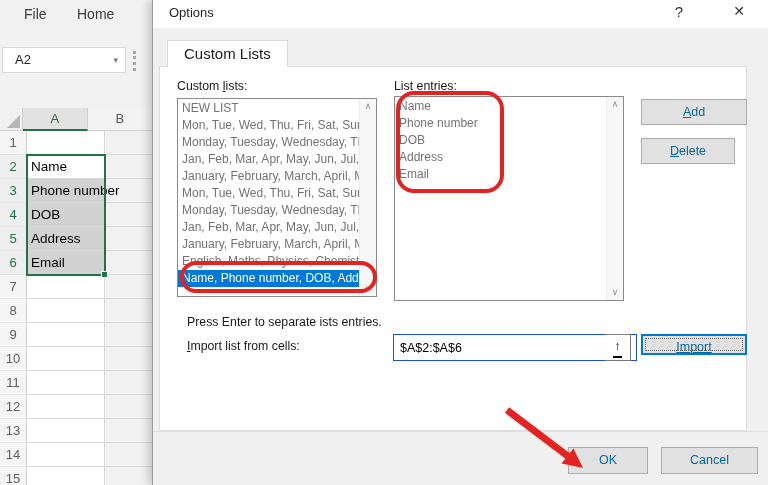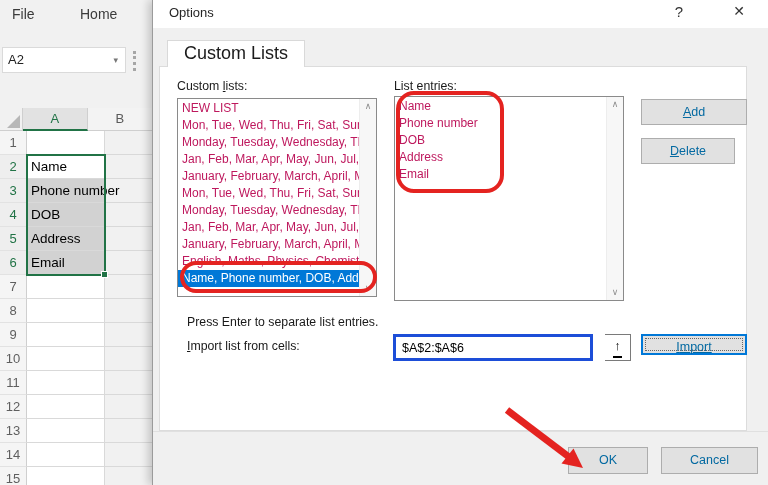--- a/index.html
+++ b/index.html
@@ -3,25 +3,25 @@
 <meta charset="utf-8">
 <style>
   * { margin:0; padding:0; box-sizing:border-box; }
   html,body { width:768px; height:485px; }
   body { font-family:"Liberation Sans", sans-serif; }
   .page { position:relative; width:768px; height:485px; background:#f1f1f1; overflow:hidden;
           --blue:#0078d7; --red:#e42320; --green:#217346; }
 
   
   .excel { position:absolute; left:0; top:0; width:153px; height:485px; background:#f1f1f1; }
-  .ribbon-tab { position:absolute; top:6px; font-size:14px; color:#3b3b3b; cursor:default; }
+  .ribbon-tab { position:absolute; top:6px; font-size:14px; color:#3b3b3b; cursor:default;margin-left:12px; }
   .tab-file { left:12px; }
-  .tab-home { left:80px;text-align:center; }
+  .tab-home { left:65px;text-align:center; }
   .namebox { position:absolute; left:2px; top:47px; width:124px; height:26px; background:#fff;
-             border:1px solid #dadada; font-size:13px; color:#222; line-height:24px; padding-left:5px; }
+             border:1px solid #dadada; font-size:13px; color:#222; line-height:24px; padding-left:12px; }
   .namebox .dd { position:absolute; right:7px; top:0; font-size:9px; color:#777; line-height:24px; }
   .vdots { position:absolute; left:133px; top:51px; height:20px; width:0;
            border-left:3px dotted #a6a6a6; }
 
   .hdr-row { position:absolute; left:0; top:108px; width:153px; height:23px; display:flex; }
   .hdr-corner { width:27px; height:23px; background:#f1f1f1; border-right:1px solid #cfcfcf;
                 border-bottom:1px solid #cfcfcf; position:relative; }
   .hdr-corner .tri { position:absolute; right:2px; bottom:2px; width:0; height:0;
                      border-bottom:13px solid #b7b7b7; border-left:13px solid transparent; }
   .hdr-col { width:78px; height:23px; font-size:13px; text-align:center; line-height:22px;
@@ -48,53 +48,53 @@
   .dialog { position:absolute; left:152px; top:0; width:616px; height:485px; background:#f0f0f0;
             border-left:1px solid #9b9b9b; box-shadow:-4px 0 8px rgba(0,0,0,.18); z-index:10; }
   .dlg-titlebar { position:absolute; left:0; top:0; right:0; height:28px; background:#fff; }
   .dlg-title { position:absolute; left:16px; top:5px; font-size:13px; color:#262626; }
   .dlg-help, .dlg-close { position:absolute; top:3px; font-size:15px; color:#333; width:28px;
                           text-align:center; cursor:default; }
   .dlg-help { left:512px; }
   .dlg-close { left:572px; font-size:14px; }
 
   .tab-cl { position:absolute; left:14px; top:40px; height:27px; padding:0 16px; background:#fff;
-            border:1px solid #d9d9d9; border-bottom:none; font-size:18px; color:#1a1a1a;
+            border:1px solid #d9d9d9; border-bottom:none; font-size:15px; color:#1a1a1a;
             line-height:25px; z-index:12; }
   .panel { position:absolute; left:6px; top:66px; width:588px; height:365px; background:#fff;
            border:1px solid #dcdcdc; z-index:11; }
 
   .lbl { position:absolute; font-size:12.3px; color:#1a1a1a; }
   .u { text-decoration:underline; }
   .lbl-custom { left:17px; top:12px; }
   .lbl-entries { left:234px; top:12px; }
 
   .listbox { position:absolute; background:#fff; border:1px solid #8a8a8a; overflow:hidden; }
   .box-custom { left:17px; top:31px; width:200px; height:199px; }
   .box-entries { left:234px; top:29px; width:230px; height:205px; }
   .lb-items { position:absolute; left:0; top:1px; right:17px; bottom:0; overflow:hidden; }
-  .lb-item { height:17px; line-height:17px; font-size:12px; color:#be185d; padding-left:4px;
+  .lb-item { height:17px; line-height:17px; font-size:12px; color:#737373; padding-left:4px;
              white-space:nowrap; overflow:hidden; }
   .lb-item.selitem { background:var(--blue); color:#fff; }
   .sb { position:absolute; right:0; top:0; bottom:0; width:17px; background:#f7f7f7;
         border-left:1px solid #ededed; display:flex; flex-direction:column;
         justify-content:space-between; align-items:center; padding:3px 0; }
   .sb span { font-size:9px; color:#8f8f8f; line-height:9px; }
 
   .btn { position:absolute; background:#e1e1e1; border:1px solid #adadad; font-size:12.5px;
          color:#0369a1; text-align:center; font-family:"Liberation Sans",sans-serif; }
   .btn-add    { left:481px; top:32px;  width:106px; height:26px; line-height:24px; }
   .btn-delete { left:481px; top:71px;  width:94px; height:26px; line-height:24px; }
   .btn-import { left:481px; top:267px; width:106px; height:21px; line-height:23px;
                 border:2px solid var(--blue); outline:1px dotted #666; outline-offset:-5px;text-decoration:underline; }
 
   .txt-press { position:absolute; left:27px; top:248px; font-size:12.3px; color:#1a1a1a; }
   .lbl-importcells { left:27px; top:272px; }
-  .cells-input { position:absolute; left:233px; top:267px; width:200px; height:27px; background:#fff;
-                 border:3px solid #1d4ed8; font-size:12.5px; color:#000; padding-left:6px;
+  .cells-input { position:absolute; left:233px; top:267px; width:244px; height:27px; background:#fff;
+                 border:1px solid #1d4ed8; font-size:12.5px; color:#000; padding-left:6px;
                  font-family:"Liberation Sans",sans-serif; }
   .range-pick { position:absolute; left:445px; top:267px; width:26px; height:27px; background:#fff;
                 border:1px solid #7a7a7a; border-left:none; text-align:center; }
   .range-pick .arr { display:inline-block; font-size:13px; font-weight:bold; color:#000;
                      line-height:20px; border-bottom:2px solid #000; padding:0 1px; margin-top:1px; }
 
   .footer { position:absolute; left:0; right:0; top:431px; height:54px; background:#f0f0f0;
             border-top:1px solid #e0e0e0; }
   .btn-ok     { left:415px; top:15px; width:80px; height:27px; line-height:25px; }
   .btn-cancel { left:508px; top:15px; width:97px; height:27px; line-height:25px; }
@@ -257,21 +257,21 @@
           </div>
         <div class="sb">
           <span>∧</span>
           <span>∨</span>
         </div>
       </div>
 
       <button class="btn btn-add"><span class="u">A</span><span>dd</span></button>
       <button class="btn btn-delete"><span class="u">D</span><span>elete</span></button>
 
-      <div class="txt-press">Press Enter to separate list entries.</div>
+      <div class="txt-press">Press Enter to separate ists entries.</div>
 
       <div class="lbl lbl-importcells"><span class="u">I</span><span>mport list from cells:</span></div>
 
       <input class="cells-input" value="$A$2:$A$6" style="">
       <div class="range-pick">
         <span class="arr">↑</span>
       </div>
 
       <button class="btn btn-import"><span>I</span><span class="u">m</span><span>port</span></button>
     </div>

